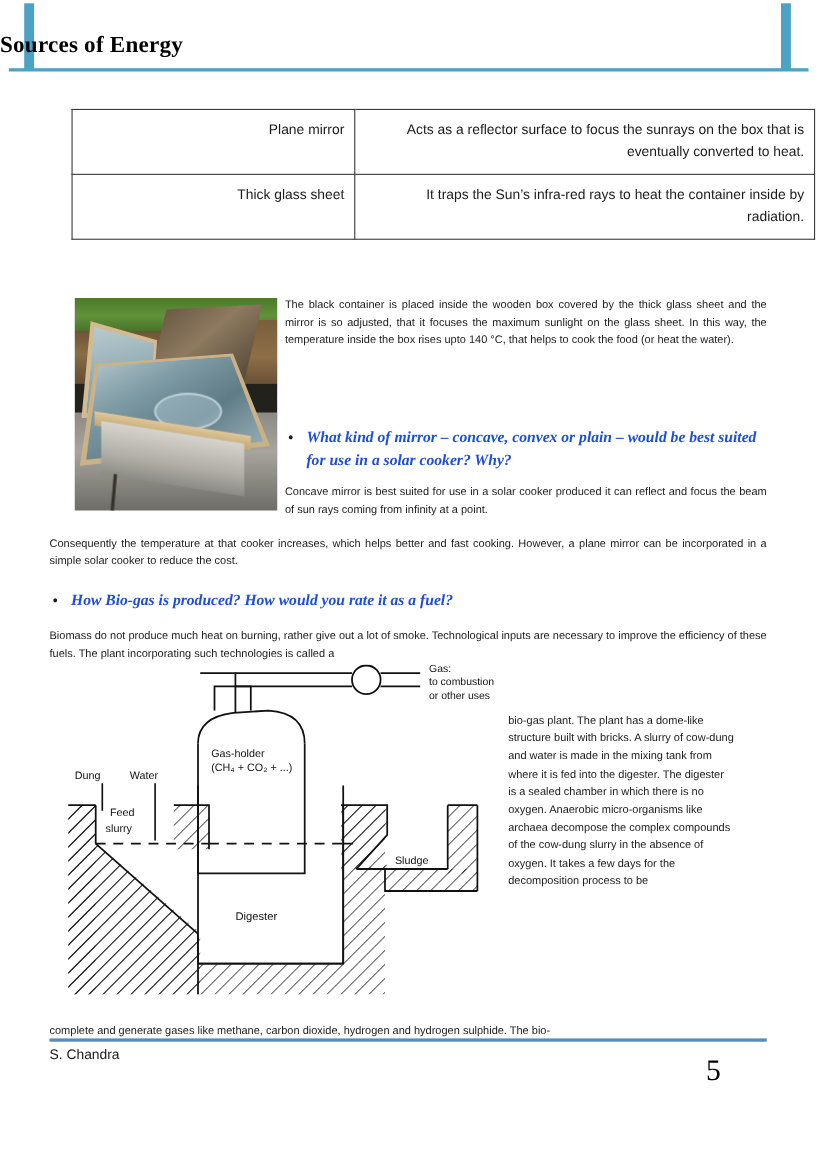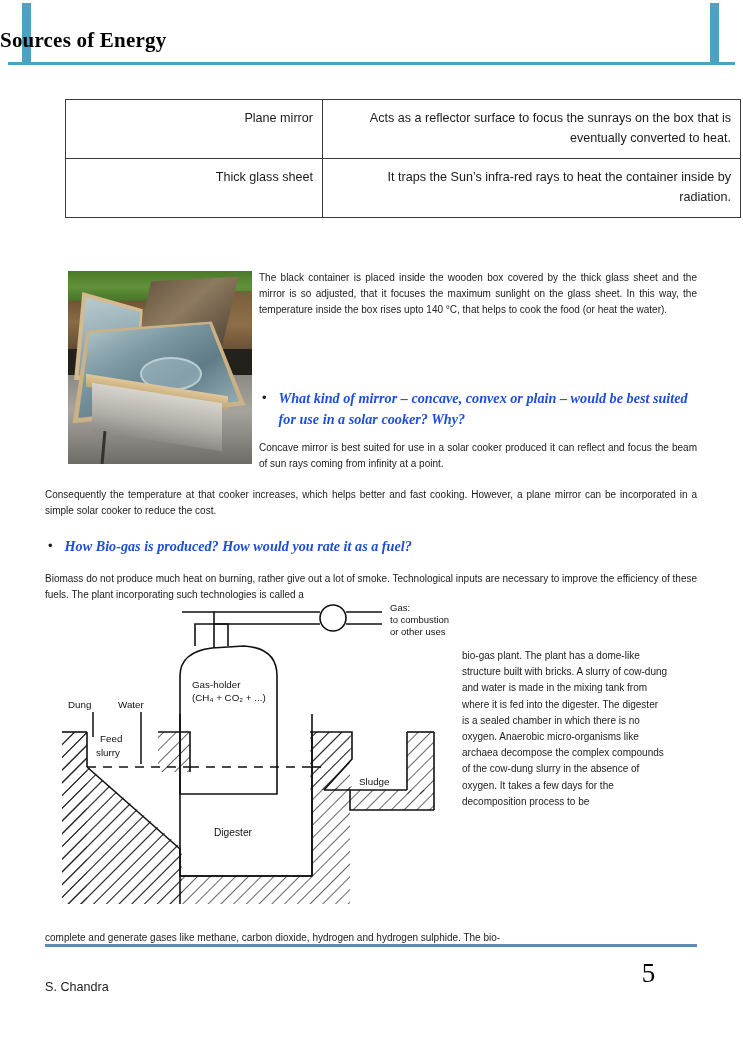--- a/index.html
+++ b/index.html
@@ -238,21 +238,20 @@
     position: absolute;
     left: 45px; top: 0;
     width: 652px; height: 3px;
     background: #5b8ab8;
   }
   #footer-author {
     position: absolute;
     left: 45px; top: 8px;
     font-size: 12.6px;
     color: #1a1a1a;
-    margin-top: 28px;
   }
   #footer-pagenum {
     position: absolute;
     left: 600px; top: 14px;
     width: 97px;
     text-align: center;
     font-family: "Liberation Serif", serif;
     font-size: 27px;
     color: #000;
   }

